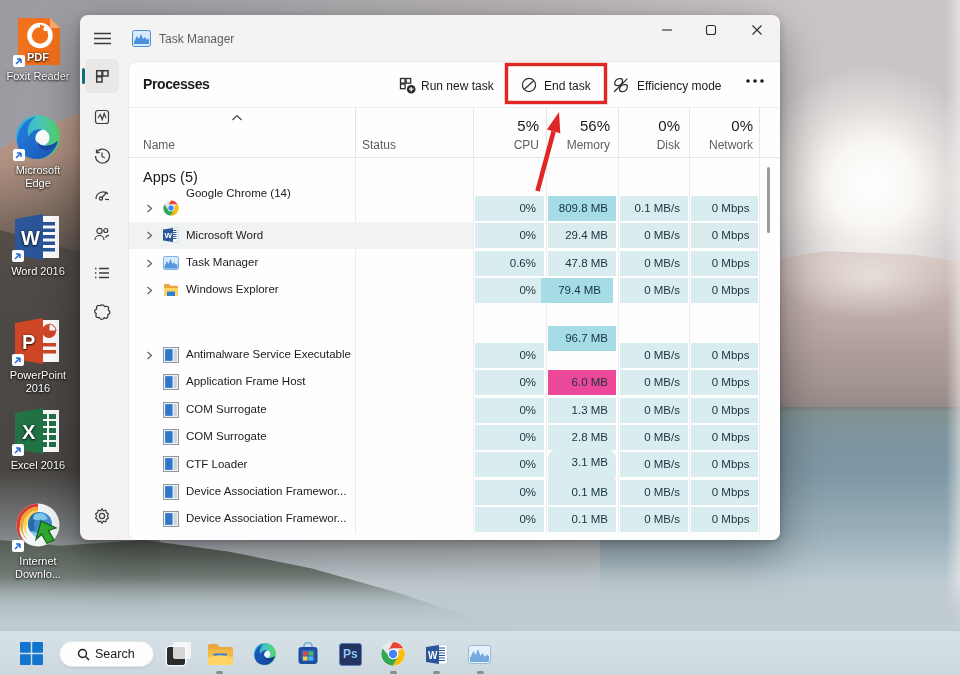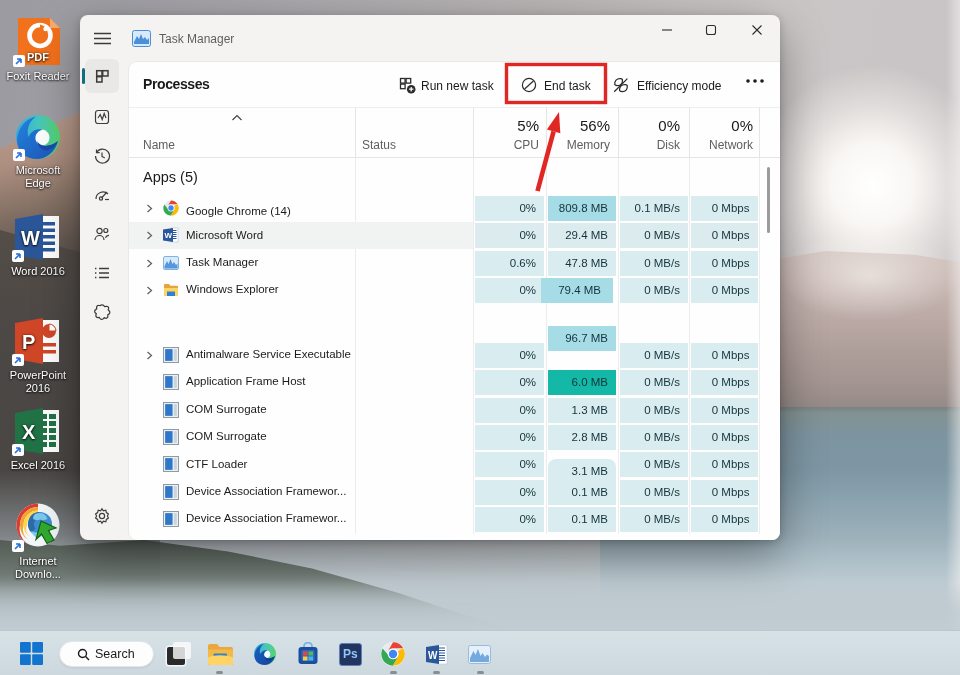--- a/index.html
+++ b/index.html
@@ -343,21 +343,21 @@
       </svg>
     <svg class="ricon" style="left:34px;top:137.9px;" width="16" height="16" viewBox="0 0 16 16">
         <circle cx="8" cy="8" r="8" fill="#fff"></circle>
         <circle cx="8" cy="8" r="7.6" fill="#e8eaed"></circle>
         <path d="M8 .4 a7.6 7.6 0 0 1 6.6 3.8 l-6.6 0 a3.9 3.9 0 0 0 -3.4 2 z" fill="#ea4335"></path>
         <path d="M14.6 4.2 a7.6 7.6 0 0 1 -6.8 11.4 l3.3-5.7 a3.9 3.9 0 0 0 .1-3.9 z" fill="#fbbc05"></path>
         <path d="M1.2 4.5 a7.6 7.6 0 0 0 6.6 11.1 l3.3-5.7 a3.9 3.9 0 0 1 -6.5-1.5 z" fill="#34a853"></path>
         <circle cx="8" cy="8" r="3.4" fill="#fff"></circle>
         <circle cx="8" cy="8" r="2.7" fill="#4285f4"></circle>
       </svg>
-    <div class="cname" style="left:57px;top:136px;">Google Chrome (14)</div>
+    <div class="cname" style="left:57px;top:118px;">Google Chrome (14)</div>
     <div class="cell" style="left:346.0px;top:133.9px;width:61.0px;height:25px;background:#d9edf1;padding-right:8px;">0%</div>
     <div class="cell" style="left:419.0px;top:133.9px;width:60.0px;height:25px;background:#a6dce6;padding-right:8px;">809.8 MB</div>
     <div class="cell" style="left:491.0px;top:133.9px;width:60.0px;height:25px;background:#d9edf1;padding-right:8px;">0.1 MB/s</div>
     <div class="cell" style="left:562.0px;top:133.9px;width:58.5px;height:25px;background:#d9edf1;padding-right:8px;">0 Mbps</div>
     <div class="abs" style="left:0;top:159.6px;width:344px;height:27.4px;background:#f1f2f2;"></div>
     <svg class="abs" style="left:16.5px;top:169.1px;" width="7" height="9" viewBox="0 0 7 9">
         <path d="M1.5 1 L5.5 4.5 L1.5 8" stroke="#5f5f5f" stroke-width="1.2" fill="none"></path>
       </svg>
     <svg class="ricon" style="left:34px;top:165.3px;" width="16" height="16" viewBox="0 0 16 16">
         <rect x="8" y="1" width="7" height="14" fill="#fff" stroke="#9db8d8" stroke-width=".5"></rect>
@@ -408,21 +408,21 @@
     <div class="cell" style="left:419.0px;top:264px;width:60.0px;height:25px;background:#a6dce6;padding-right:8px;">96.7 MB</div>
     <div class="cell" style="left:491.0px;top:280.7px;width:60.0px;height:25px;background:#d9edf1;padding-right:8px;">0 MB/s</div>
     <div class="cell" style="left:562.0px;top:280.7px;width:58.5px;height:25px;background:#d9edf1;padding-right:8px;">0 Mbps</div>
     <svg class="ricon" style="left:34px;top:312.1px;" width="15" height="15" viewBox="0 0 15 15">
         <rect x="0.5" y="0.5" width="14" height="14" fill="#f5f6f7" stroke="#8f9aa3"></rect>
         <rect x="2" y="2" width="7" height="11" fill="#2e77c9"></rect>
         <rect x="10" y="2" width="3" height="11" fill="#c9d4de"></rect>
       </svg>
     <div class="cname" style="left:57px;top:306.4px;">Application Frame Host</div>
     <div class="cell" style="left:346.0px;top:308.1px;width:61.0px;height:25px;background:#d9edf1;padding-right:8px;">0%</div>
-    <div class="cell" style="left:419.0px;top:308.1px;width:60.0px;height:25px;background:#14b8a6;padding-right:8px;">6.0 MB</div>
+    <div class="cell" style="left:419.0px;top:308.1px;width:60.0px;height:25px;background:#ec4899;padding-right:8px;">6.0 MB</div>
     <div class="cell" style="left:491.0px;top:308.1px;width:60.0px;height:25px;background:#d9edf1;padding-right:8px;">0 MB/s</div>
     <div class="cell" style="left:562.0px;top:308.1px;width:58.5px;height:25px;background:#d9edf1;padding-right:8px;">0 Mbps</div>
     <svg class="ricon" style="left:34px;top:339.5px;" width="15" height="15" viewBox="0 0 15 15">
         <rect x="0.5" y="0.5" width="14" height="14" fill="#f5f6f7" stroke="#8f9aa3"></rect>
         <rect x="2" y="2" width="7" height="11" fill="#2e77c9"></rect>
         <rect x="10" y="2" width="3" height="11" fill="#c9d4de"></rect>
       </svg>
     <div class="cname" style="left:57px;top:333.8px;">COM Surrogate</div>
     <div class="cell" style="left:346.0px;top:335.5px;width:61.0px;height:25px;background:#d9edf1;padding-right:8px;">0%</div>
     <div class="cell" style="left:419.0px;top:335.5px;width:60.0px;height:25px;background:#d9edf1;padding-right:8px;">1.3 MB</div>
@@ -438,21 +438,21 @@
     <div class="cell" style="left:419.0px;top:362.9px;width:60.0px;height:25px;background:#d9edf1;padding-right:8px;">2.8 MB</div>
     <div class="cell" style="left:491.0px;top:362.9px;width:60.0px;height:25px;background:#d9edf1;padding-right:8px;">0 MB/s</div>
     <div class="cell" style="left:562.0px;top:362.9px;width:58.5px;height:25px;background:#d9edf1;padding-right:8px;">0 Mbps</div>
     <svg class="ricon" style="left:34px;top:394.3px;" width="15" height="15" viewBox="0 0 15 15">
         <rect x="0.5" y="0.5" width="14" height="14" fill="#f5f6f7" stroke="#8f9aa3"></rect>
         <rect x="2" y="2" width="7" height="11" fill="#2e77c9"></rect>
         <rect x="10" y="2" width="3" height="11" fill="#c9d4de"></rect>
       </svg>
     <div class="cname" style="left:57px;top:388.6px;">CTF Loader</div>
     <div class="cell" style="left:346.0px;top:390.3px;width:61.0px;height:25px;background:#d9edf1;padding-right:8px;">0%</div>
-    <div class="cell" style="left:419.0px;top:397px;width:60.0px;height:34px;background:#d9edf1;padding-right:8px;border-radius:8px;">3.1 MB</div>
+    <div class="cell" style="left:419.0px;top:388px;width:60.0px;height:34px;background:#d9edf1;padding-right:8px;border-radius:8px;">3.1 MB</div>
     <div class="cell" style="left:491.0px;top:390.3px;width:60.0px;height:25px;background:#d9edf1;padding-right:8px;">0 MB/s</div>
     <div class="cell" style="left:562.0px;top:390.3px;width:58.5px;height:25px;background:#d9edf1;padding-right:8px;">0 Mbps</div>
     <svg class="ricon" style="left:34px;top:421.7px;" width="15" height="15" viewBox="0 0 15 15">
         <rect x="0.5" y="0.5" width="14" height="14" fill="#f5f6f7" stroke="#8f9aa3"></rect>
         <rect x="2" y="2" width="7" height="11" fill="#2e77c9"></rect>
         <rect x="10" y="2" width="3" height="11" fill="#c9d4de"></rect>
       </svg>
     <div class="cname" style="left:57px;top:416.0px;">Device Association Framewor...</div>
     <div class="cell" style="left:346.0px;top:417.7px;width:61.0px;height:25px;background:#d9edf1;padding-right:8px;">0%</div>
     <div class="cell" style="left:419.0px;top:417.7px;width:60.0px;height:25px;background:#d9edf1;padding-right:8px;">0.1 MB</div>

